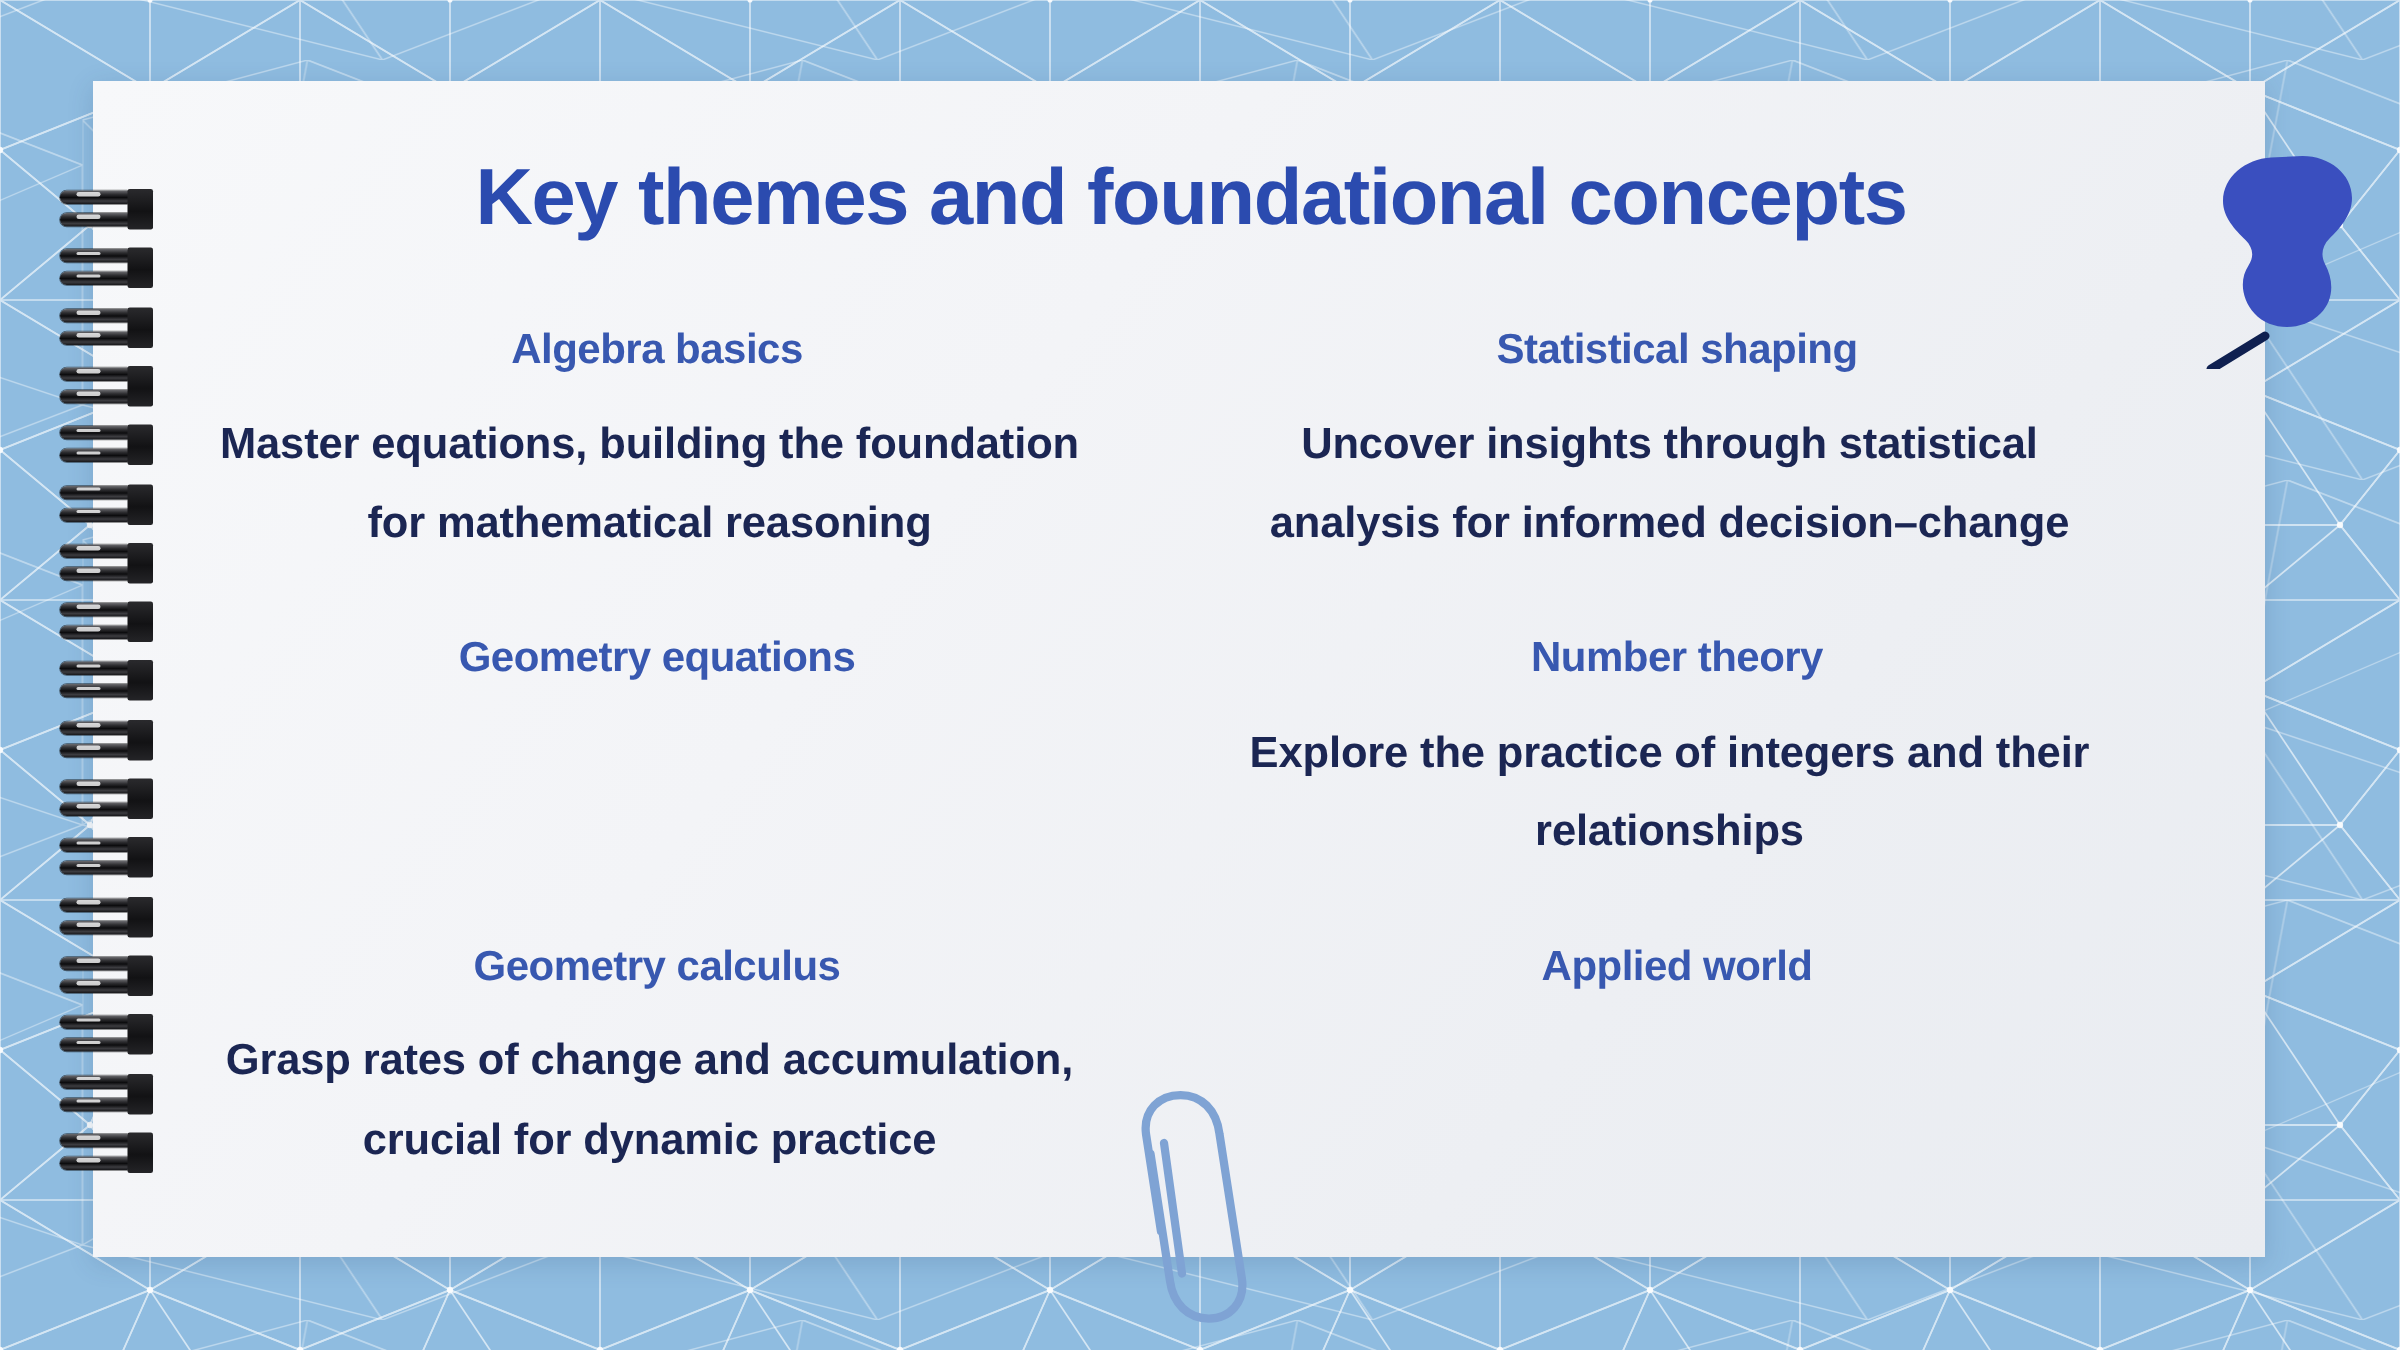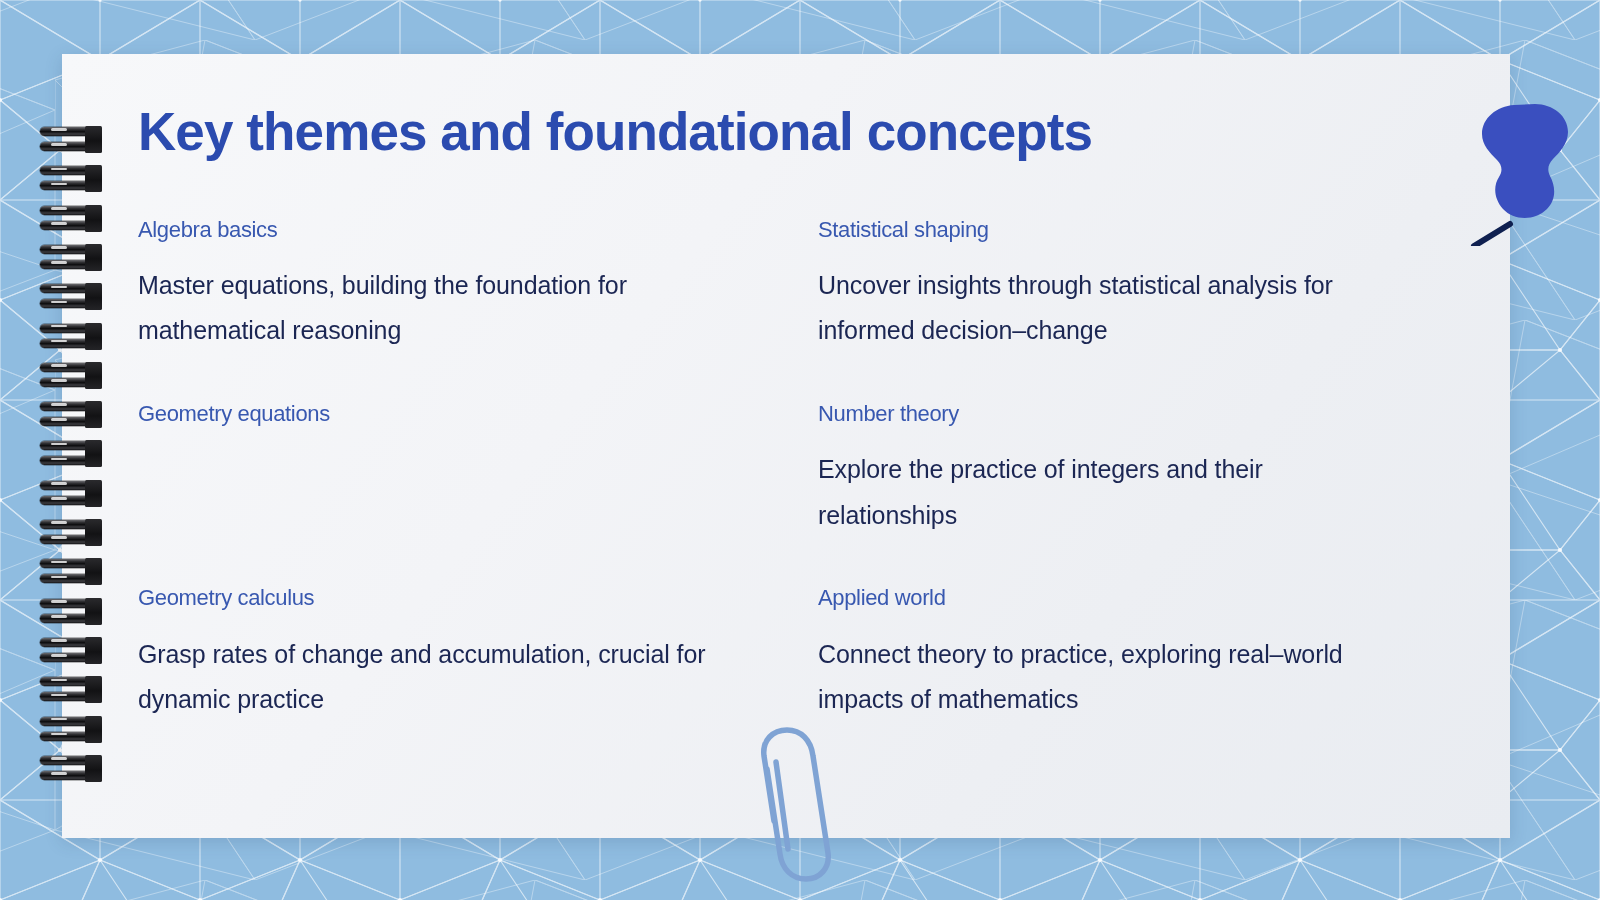--- a/index.html
+++ b/index.html
@@ -30,20 +30,21 @@
 
   
   #card {
     position: absolute;
     left: 62px;
     top: 54px;
     width: 1448px;
     height: 784px;
     background: linear-gradient(128deg, #F7F8FA 0%, #F3F4F7 38%, #EDEFF3 72%, #E9ECF1 100%);
     box-shadow: 0 4px 16px rgba(40, 70, 110, 0.18);
+    text-align: center;
   }
 
   #card-inner {
     position: absolute;
     left: 76px;
     top: 22px;
     right: 60px;
     bottom: 0;
   }
 
@@ -63,31 +64,31 @@
     display: grid;
     grid-template-columns: 680px 680px;
     column-gap: 0px;
     row-gap: 47px;
     margin-top: 57px;
   }
 
   .topic { width: 600px; }
 
   .topic-heading {
-    font-size: 22px;
-    font-weight: 400;
+    font-size: 28px;
+    font-weight: 700;
     color: #3858B0;
     letter-spacing: -0.35px;
     line-height: 1.15;
     margin-bottom: 21px;
   }
 
   .topic-body {
-    font-size: 25px;
-    font-weight: 400;
+    font-size: 29px;
+    font-weight: 700;
     color: #1B2653;
     line-height: 1.82;
     letter-spacing: -0.1px;
     max-width: 590px;
   }
 
   
   #spiral {
     position: absolute;
     left: 40px;
@@ -232,21 +233,20 @@
           <div class="topic-body">Explore the practice of integers and their relationships</div>
         </div>
 
         <div class="topic">
           <div class="topic-heading">Geometry calculus</div>
           <div class="topic-body">Grasp rates of change and accumulation, crucial for dynamic practice</div>
         </div>
 
         <div class="topic">
           <div class="topic-heading">Applied world</div>
-          <div class="topic-body">Connect theory to practice, exploring real–world impacts of mathematics</div>
         </div>
 
       </div>
     </div>
   </div>
 
   <div id="spiral">
       <div class="ring" style="top: 126px;">
         <div class="bar top"></div>
         <div class="bar bot"></div>

